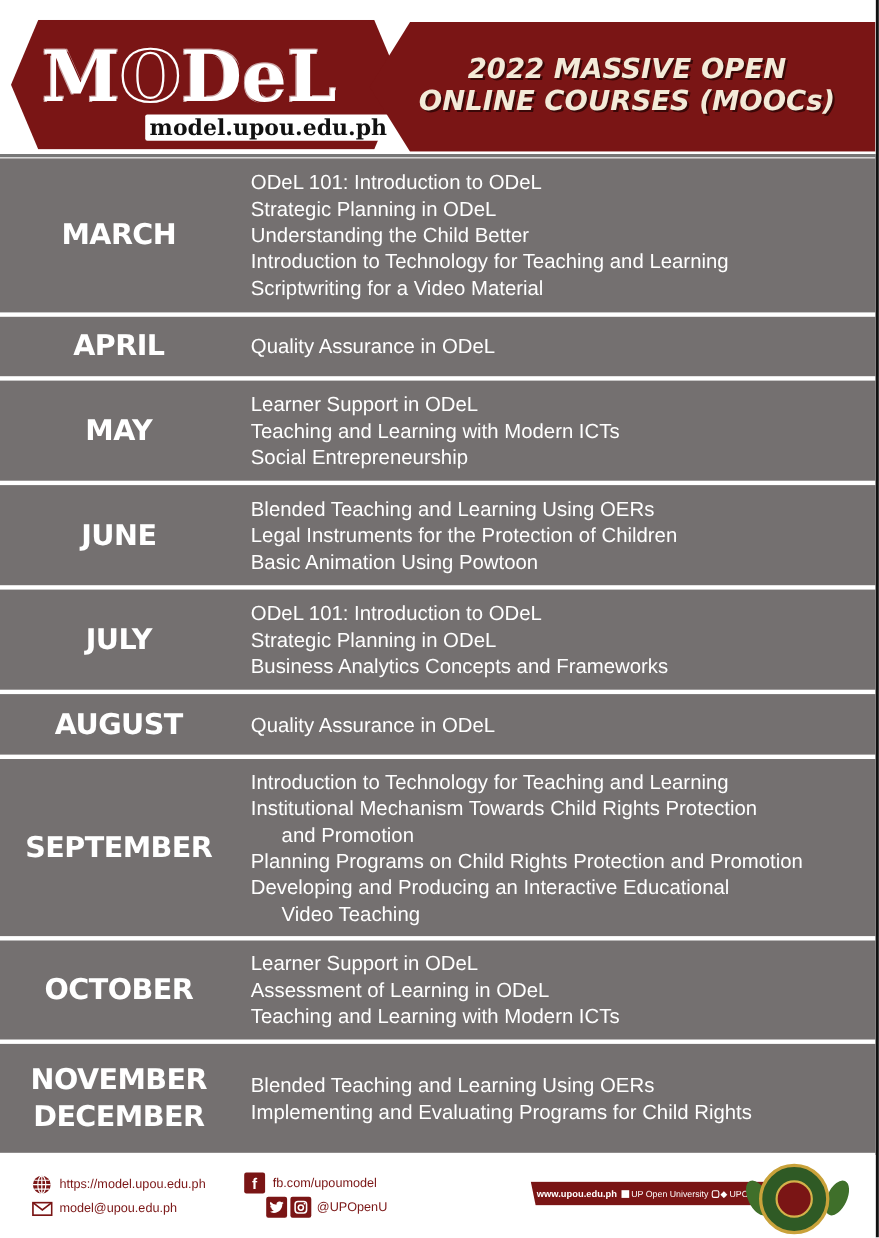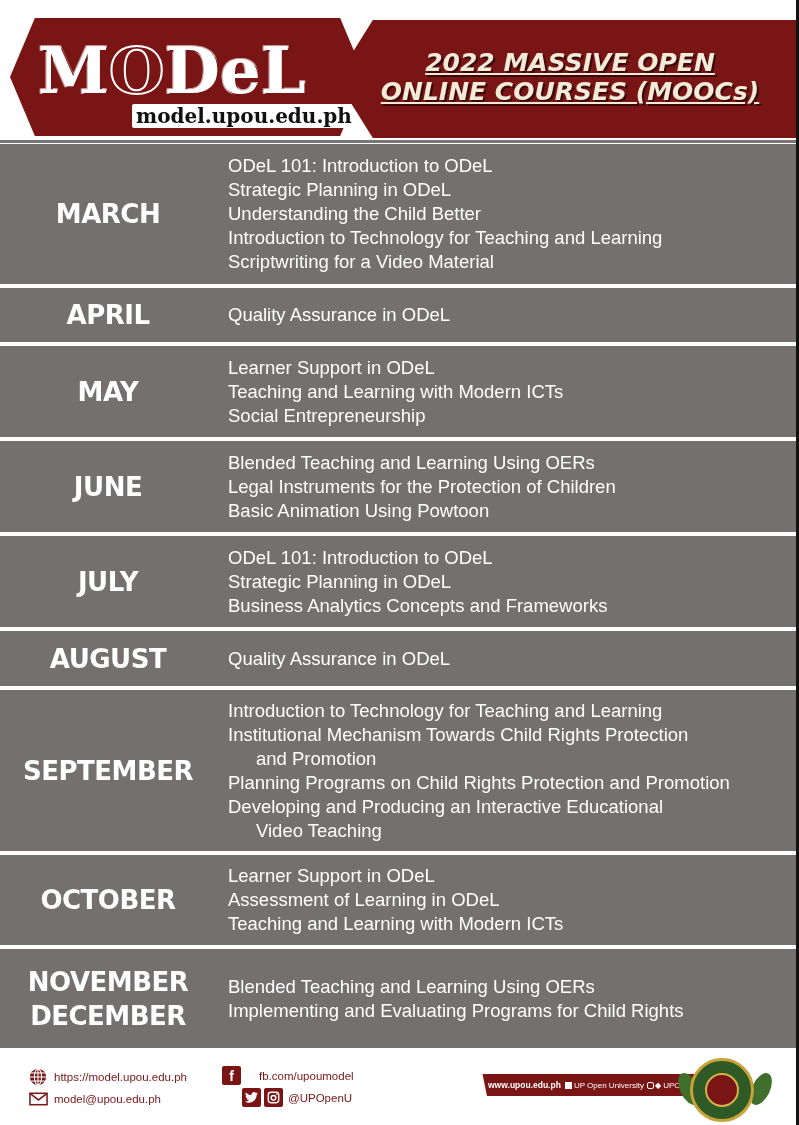--- a/index.html
+++ b/index.html
@@ -30,21 +30,20 @@
   .title-banner {
     position: absolute; left: 336px; top: 20px; width: 460px; height: 118px;
     background: #7a1515;
     clip-path: polygon(8% 0, 100% 0, 100% 100%, 8% 100%, 0 50%);
   }
   .title-text {
     position: absolute; left: 360px; top: 48px; width: 420px; text-align: center;
     font-family: "DejaVu Sans", sans-serif; font-weight: bold; font-style: italic;
     font-size: 25px; line-height: 29px; color: #f3ead8;
     text-shadow: 2px 2px 0 #3a0808;
-    text-decoration: underline;
   }
   .header-rule { position: absolute; left: 0; top: 140px; width: 796px; height: 3px; background: #777; }
   .row {
     position: absolute; left: 0; width: 796px; background: #747070;
     display: flex; align-items: center;
   }
   .month {
     width: 216px; text-align: center; color: #ffffff;
     font-family: "DejaVu Sans", sans-serif; font-weight: bold; font-size: 26px; line-height: 34px;
     letter-spacing: -0.5px;
@@ -208,21 +207,21 @@
       <svg width="19" height="14" viewBox="0 0 20 14">
           <rect x="1" y="1" width="18" height="12" fill="none" stroke="#7a1515" stroke-width="1.6"></rect>
           <polyline points="1,1 10,8 19,1" fill="none" stroke="#7a1515" stroke-width="1.6"></polyline>
         </svg>
     </span>
     <span>model@upou.edu.ph</span>
   </div>
 
   <div class="f-item" style="left:222px; top:16px;">
     <span class="sq">f</span>
-    <span style="margin-left:15px;">fb.com/upoumodel</span>
+    <span style="margin-left:4px;">fb.com/upoumodel</span>
   </div>
   <div class="f-item" style="left:222px; top:38px;padding-left:20px;">
     <span class="sq">
       <svg width="13" height="11" viewBox="0 0 24 20">
           <path d="M24 2.4a9.8 9.8 0 0 1-2.8.8A4.9 4.9 0 0 0 23.3.5a9.9 9.9 0 0 1-3.1 1.2A4.9 4.9 0 0 0 11.8 6 14 14 0 0 1 1.7.9a4.9 4.9 0 0 0 1.5 6.6A4.9 4.9 0 0 1 1 6.9a4.9 4.9 0 0 0 3.9 4.8 4.9 4.9 0 0 1-2.2.1 4.9 4.9 0 0 0 4.6 3.4A9.9 9.9 0 0 1 0 17.3 14 14 0 0 0 7.5 19.5c9 0 14-7.5 14-14v-.6A10 10 0 0 0 24 2.4z" fill="#fff"></path>
         </svg>
     </span>
     <span class="sq">
       <svg width="13" height="13" viewBox="0 0 20 20">
           <rect x="2" y="2" width="16" height="16" rx="4" fill="none" stroke="#fff" stroke-width="2.2"></rect>

